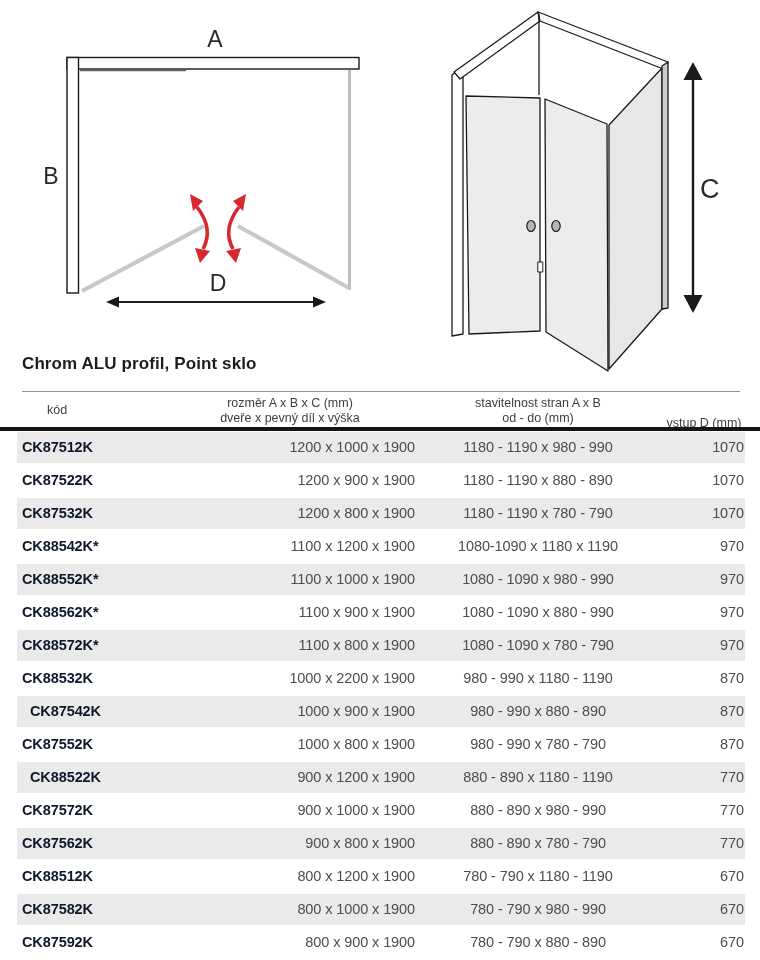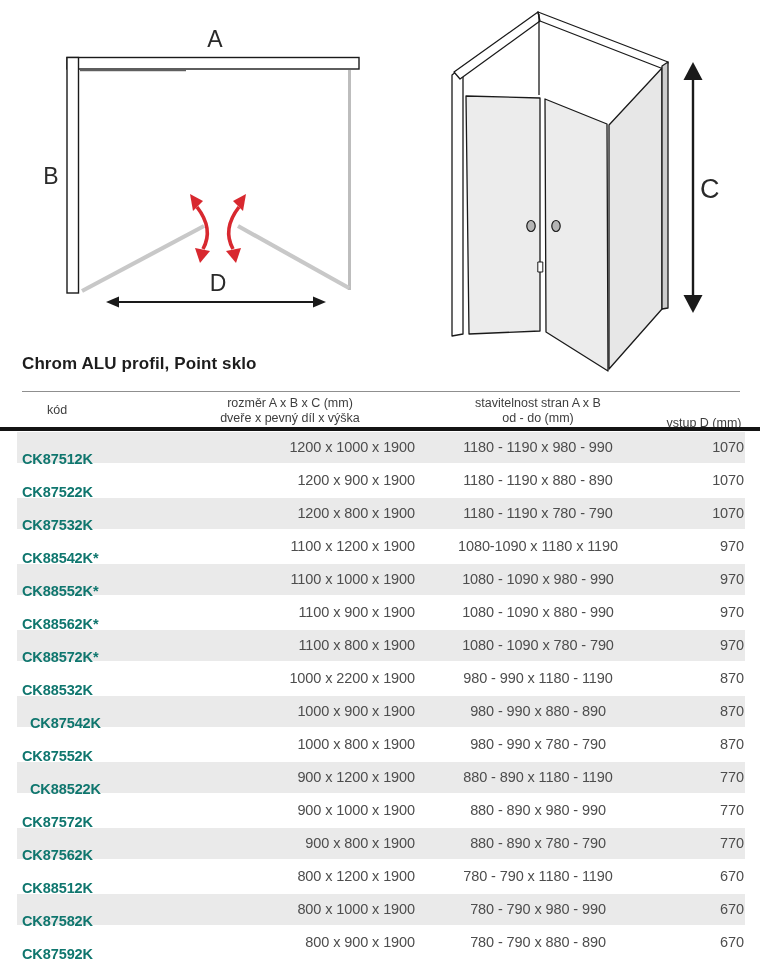--- a/index.html
+++ b/index.html
@@ -20,21 +20,21 @@
   .th-c4 { left:659px; width:90px; top:416px; }
 
   .thick-rule { position:absolute; left:0; right:0; top:427px; height:3.5px; background:#141414; }
 
   .tbody { position:absolute; left:0; top:431px; width:760px; }
   .row { position:relative; height:33px; }
   .row.shaded::before { content:""; position:absolute; left:17px; right:15px; top:1px; bottom:1px;
                         background:#eaeaea; }
   .cell { position:absolute; top:0; height:33px; line-height:33px; font-size:14.5px;
           color:#4d4d4d; letter-spacing:-0.1px; white-space:nowrap; }
-  .c1 { left:22px; width:150px; font-weight:700; color:#0f766e;margin-top:12px; }
+  .c1 { left:22px; width:150px; font-weight:700; color:#0f172a; }
   .c2 { left:165px; width:250px; text-align:right; }
   .c3 { left:413px; width:250px; text-align:center; }
   .c4 { left:659px; width:85px; text-align:right; }
 </style>
 </head>
 <body>
 
 <div class="page">
 
   <svg class="diagrams" width="760" height="392" viewBox="0 0 760 392">

